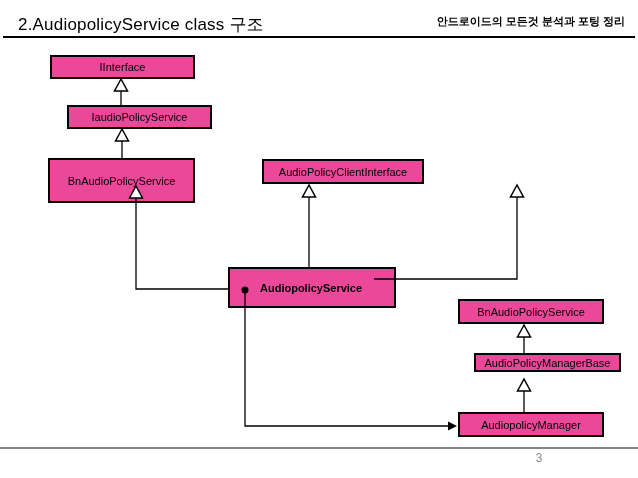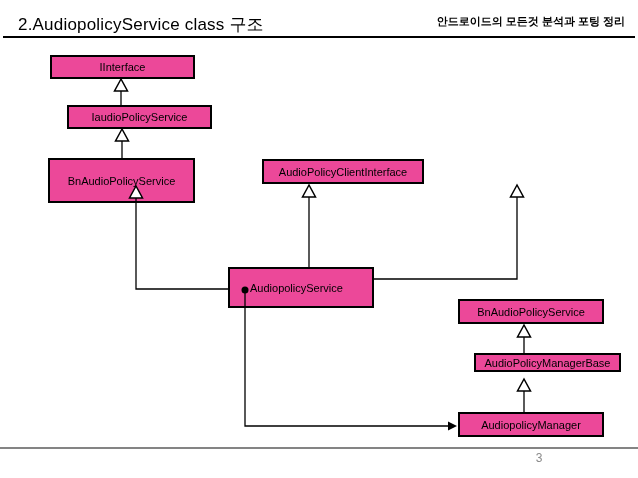--- a/index.html
+++ b/index.html
@@ -20,22 +20,22 @@
   .node {
     position:absolute; background:#ec4899; border:2px solid #000; box-sizing:border-box;
     display:flex; align-items:center; justify-content:center;
     font-size:11px; white-space:nowrap;
   }
   #n0 { left:50px;  top:55px;  width:145px; height:24px; }
   #n1 { left:50px;  top:105px; width:145px; height:24px;margin-left:17px; }
   #n2 { left:48px;  top:158px; width:147px; height:45px; }
   #n3 { left:262px; top:159px; width:162px; height:25px; }
   #n4 { left:448px; top:160px; width:145px; height:24px; }
-  #n5 { left:228px; top:267px; width:146px; height:41px; border-width:2.5px;
-        justify-content:flex-start; padding-left:20px; }
+  #n5 { left:228px; top:267px; width:168px; height:41px; border-width:2.5px;
+        justify-content:flex-start; padding-left:30px;font-weight:bold; }
   #n6 { left:458px; top:299px; width:146px; height:25px; }
   #n7 { left:474px; top:353px; width:147px; height:19px; }
   #n8 { left:458px; top:412px; width:146px; height:25px; }
   .connectors {
     position:absolute; left:0; top:0; width:638px; height:478px;
     pointer-events:none;
   }
   .footer-rule {
     position:absolute; left:0; right:0; top:447px; height:0;
     border-top:2px solid #848484;

